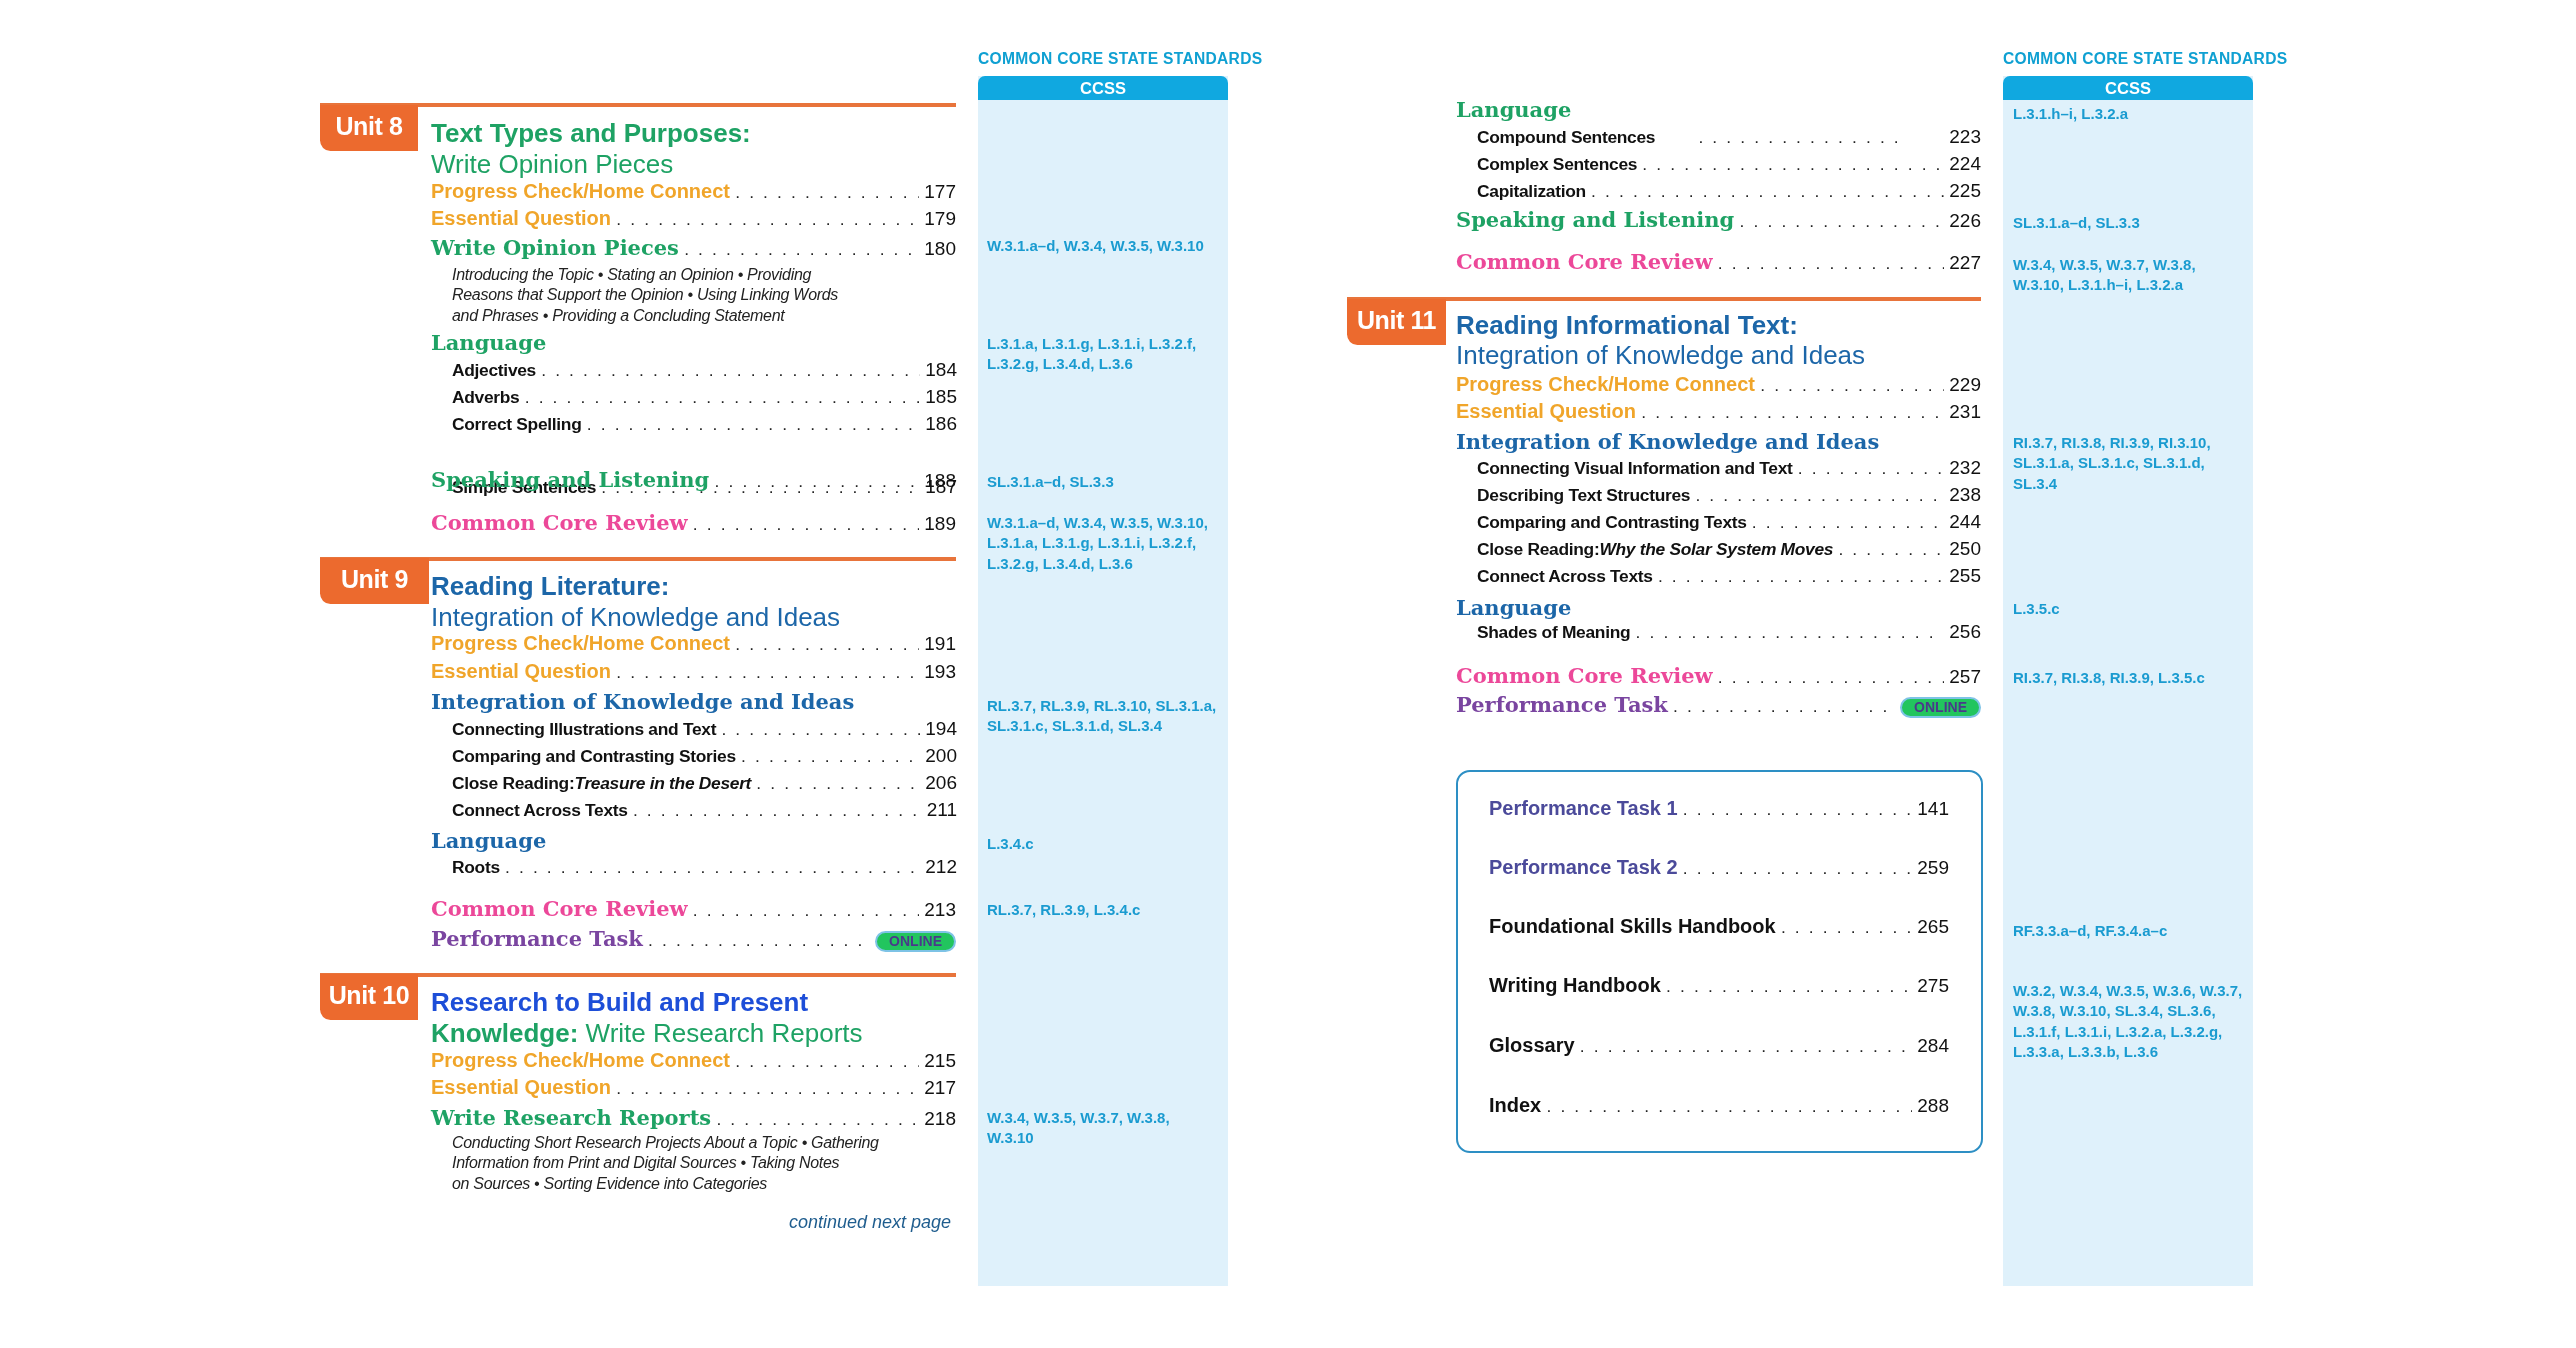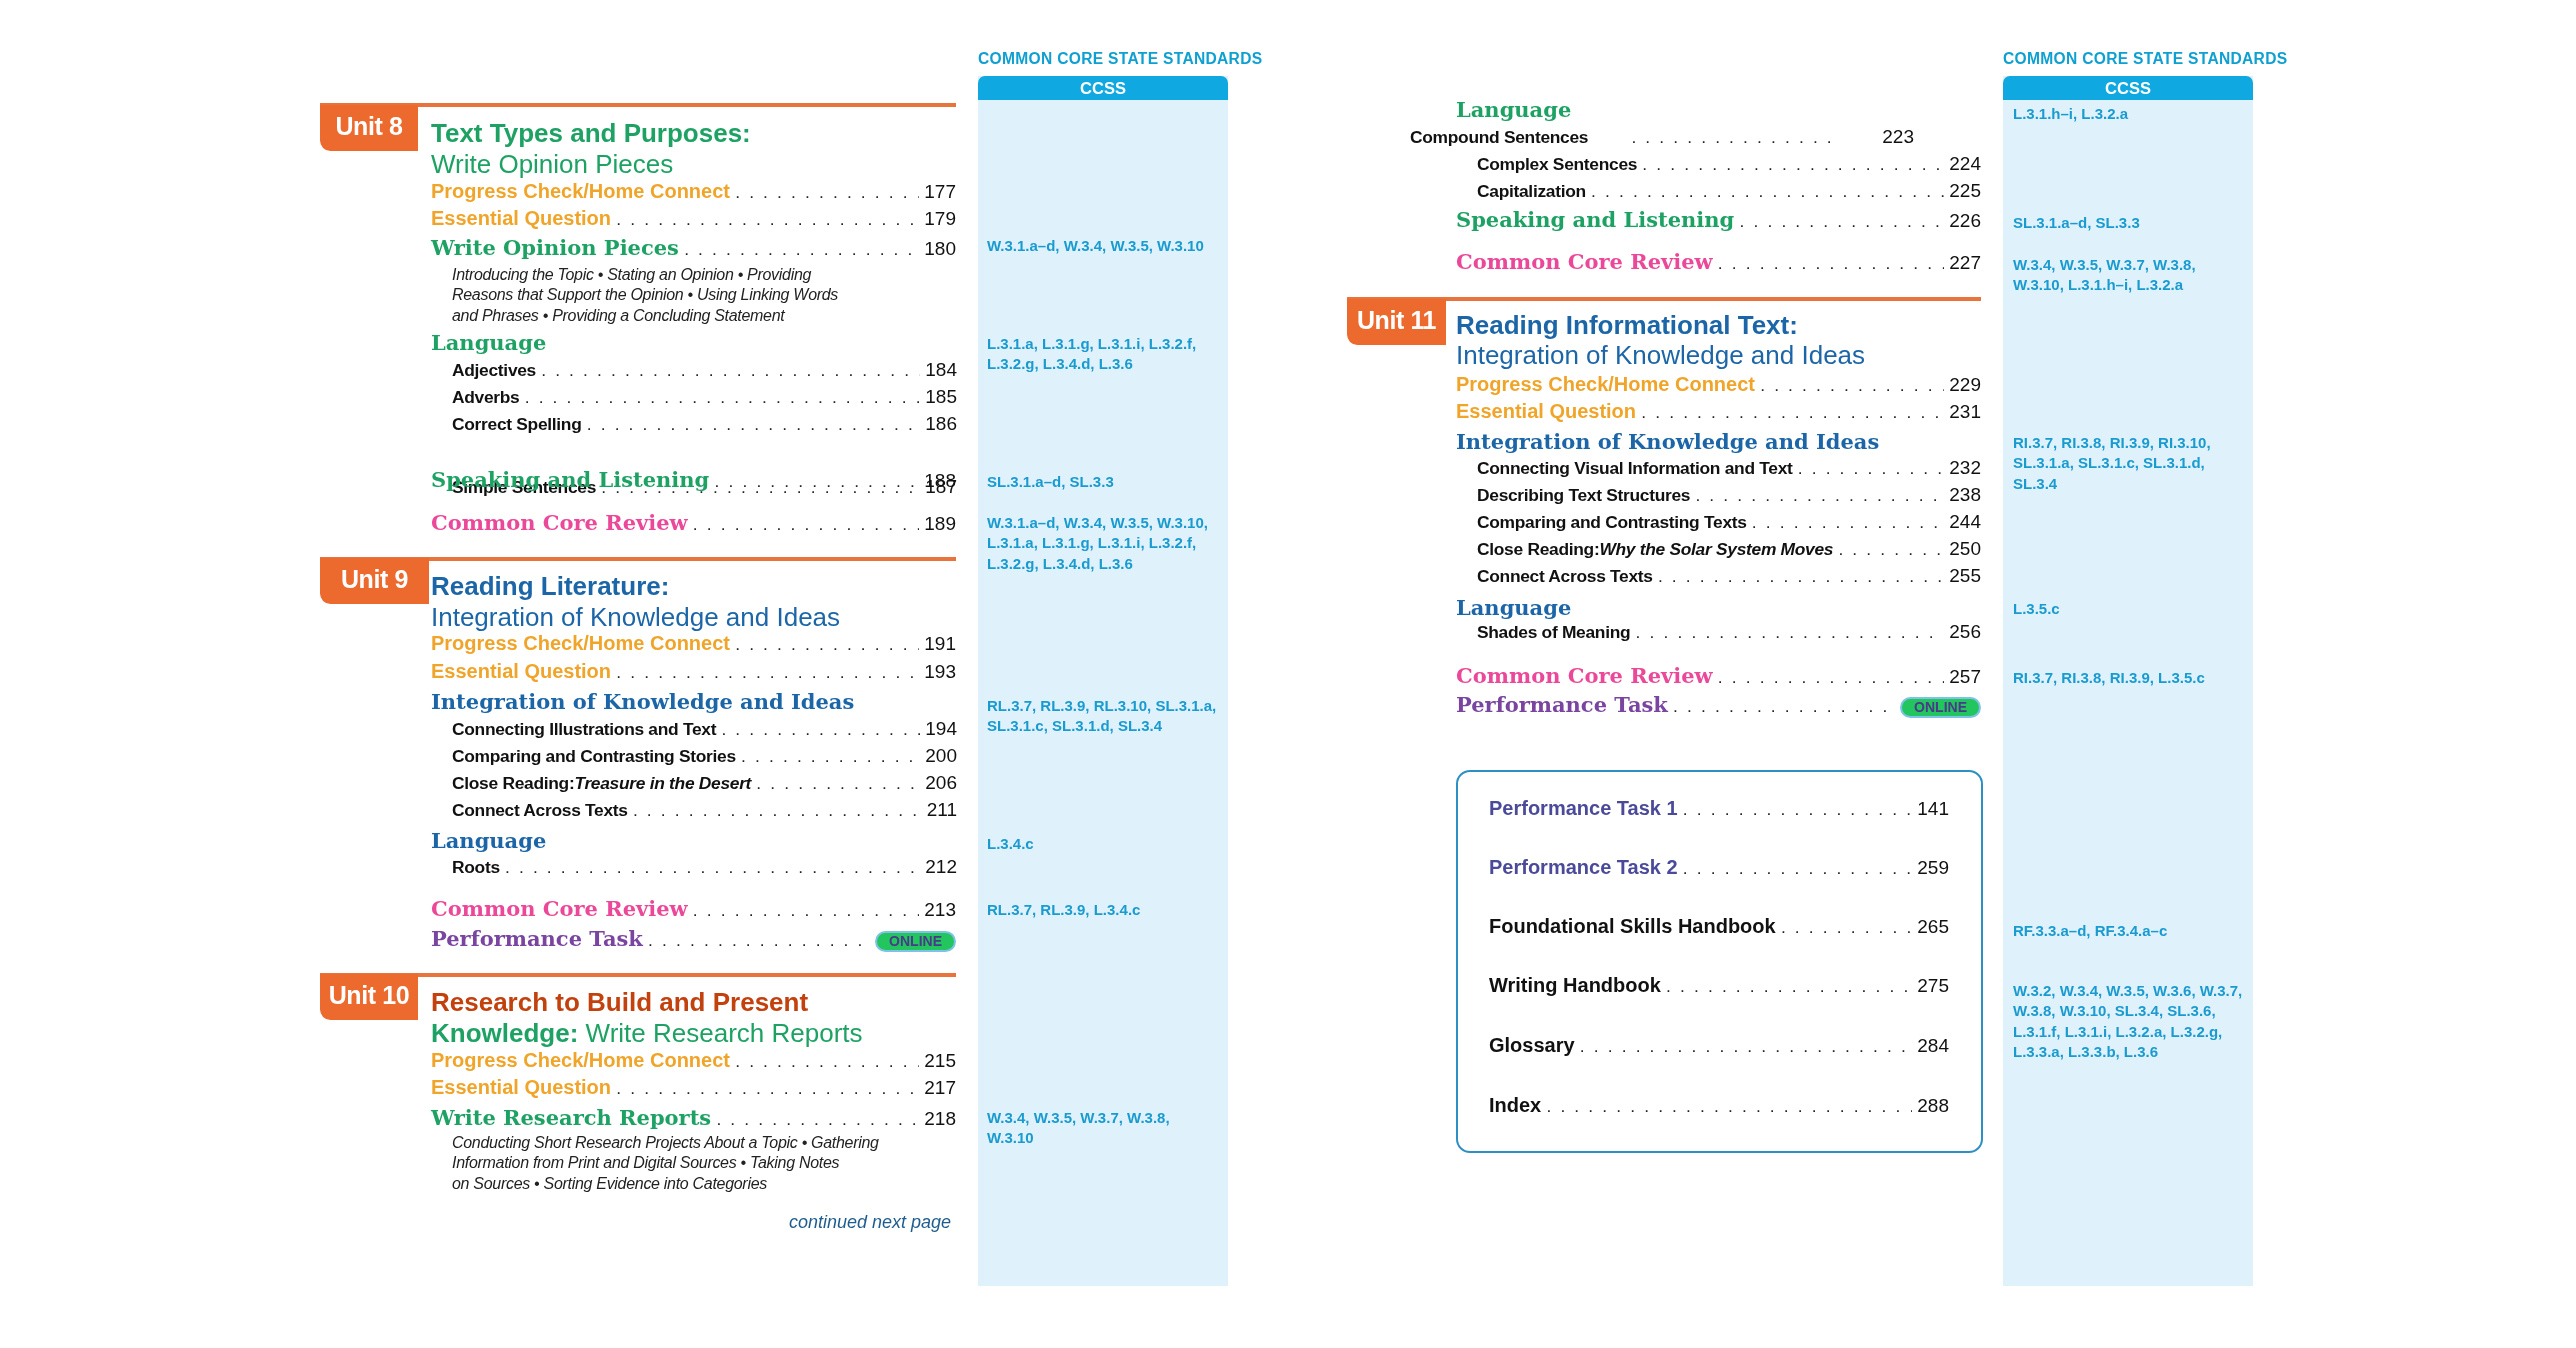--- a/index.html
+++ b/index.html
@@ -162,21 +162,21 @@
       <span class="pg"><span class="online">ONLINE</span></span>
     </div>
 
   <div class="ccss-text" style="left:987px;top:696px;">RL.3.7, RL.3.9, RL.3.10, SL.3.1.a,
 SL.3.1.c, SL.3.1.d, SL.3.4</div>
   <div class="ccss-text" style="left:987px;top:834px;">L.3.4.c</div>
   <div class="ccss-text" style="left:987px;top:900px;">RL.3.7, RL.3.9, L.3.4.c</div>
 
   <div class="rule" style="left:320px;top:973px;width:636px;"></div>
   <div class="badge" style="left:320px;top:974px;width:98px;">Unit 10</div>
-  <div class="utitle" style="left:431px;top:987px;color:#c2410c;">Research to Build and Present</div>
+  <div class="utitle" style="left:431px;top:987px;color:#1d4ed8;">Research to Build and Present</div>
   <div class="utitle" style="left:431px;top:1018px;color:#1ea264;"><span>Knowledge:</span><span class="sub"> Write Research Reports</span></div>
 
   <div class="row" style="left:431px;top:1049px;width:525px;">
       <span class="lbl h-or">Progress Check/Home Connect</span>
       <span class="dots"></span>
       <span class="pg">215</span>
     </div>
   <div class="row" style="left:431px;top:1076px;width:525px;">
       <span class="lbl h-or">Essential Question</span>
       <span class="dots"></span>
@@ -199,21 +199,21 @@
 
 <div>
 
   <div class="ccss-head" style="left:2003px;top:50px;">COMMON CORE STATE STANDARDS</div>
   <div class="ccss-col" style="left:2003px;top:76px;width:250px;height:1210px;"></div>
   <div class="ccss-bar" style="left:2003px;top:76px;width:250px;">CCSS</div>
 
   <div class="row" style="left:1456px;top:97px;">
       <span class="lbl h-gr">Language</span>
     </div>
-  <div class="row" style="left:1410px;top:126px;width:504px;gap:38px;">
+  <div class="row" style="left:1477px;top:126px;width:504px;gap:38px;">
       <span class="lbl sub-item">Compound Sentences</span>
       <span class="dots"></span>
       <span class="pg">223</span>
     </div>
   <div class="row" style="left:1477px;top:153px;width:504px;">
       <span class="lbl sub-item">Complex Sentences</span>
       <span class="dots"></span>
       <span class="pg">224</span>
     </div>
   <div class="row" style="left:1477px;top:180px;width:504px;">

